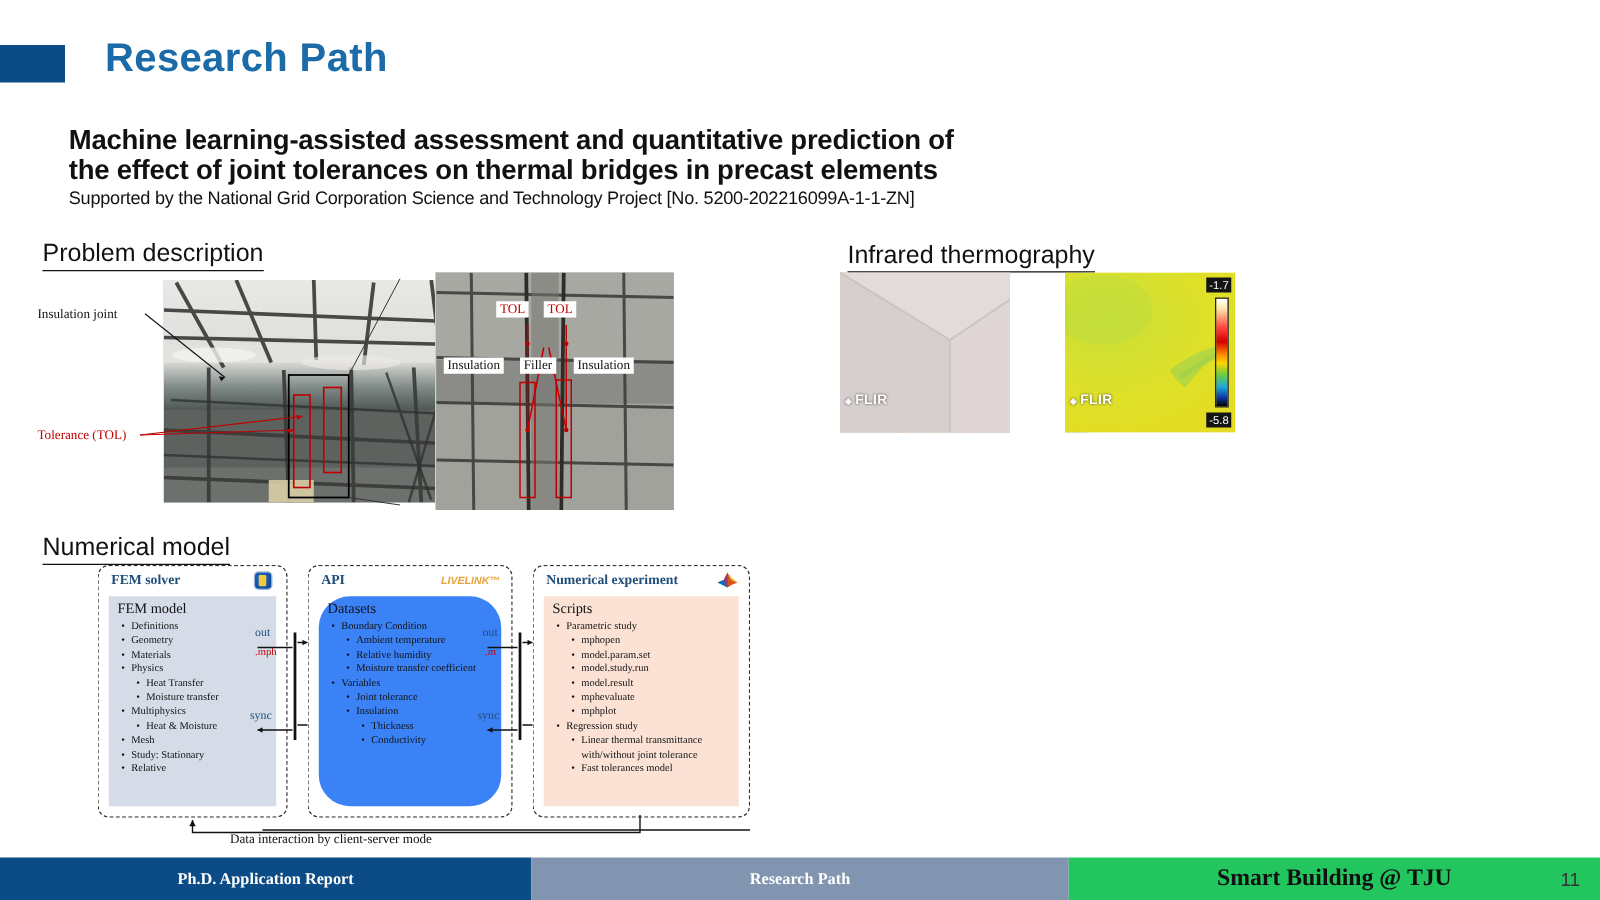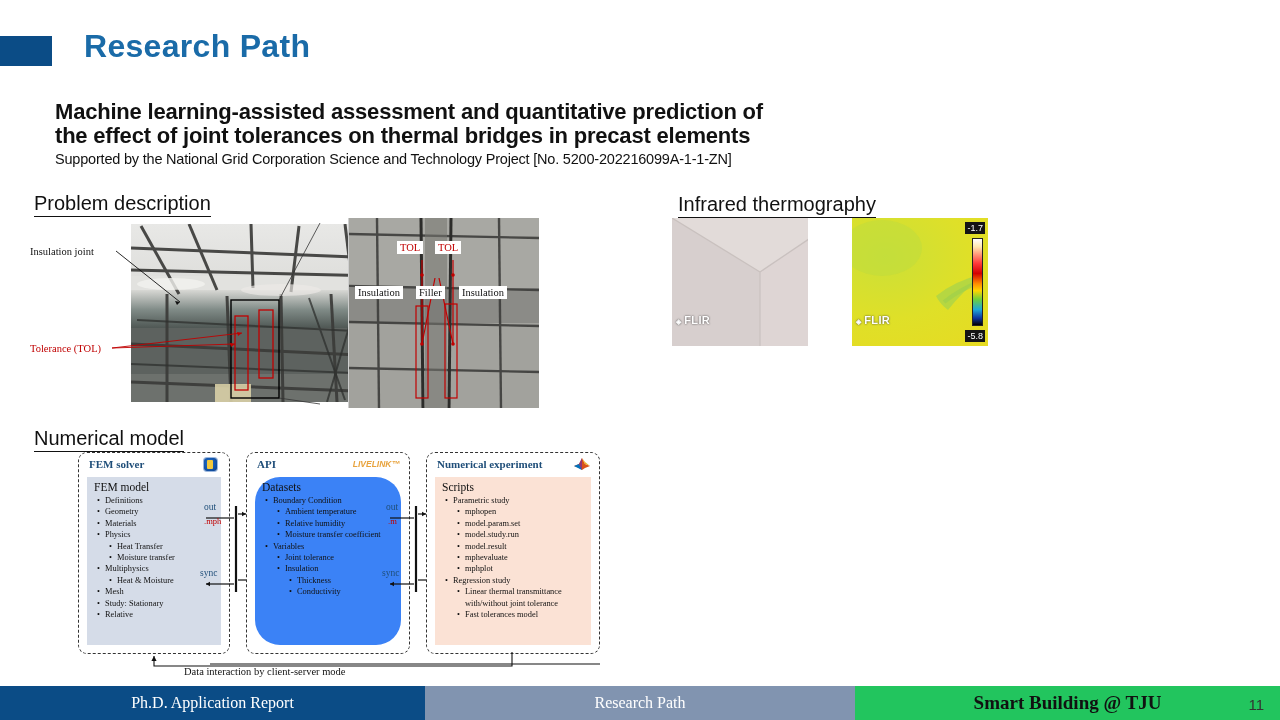--- a/index.html
+++ b/index.html
@@ -61,21 +61,21 @@
           padding:0 2px;font-family:"Liberation Sans",sans-serif;line-height:12px;}
   .sc-top{top:4px;}
   .sc-bot{bottom:4px;margin-left:38px;}
   
   .footer{position:absolute;left:0;bottom:0;width:1280px;height:34px;}
   .f-seg{position:absolute;top:0;height:34px;display:flex;align-items:center;justify-content:center;
          font-family:"Liberation Serif",serif;}
   #f1{left:0;width:425px;background:#0B4C86;}
   #f2{left:425px;width:430px;background:#8194B0;}
   #f3{left:855px;width:425px;background:#22c55e;}
-  #f1 span,#f2 span{color:#fff;font-size:16px;font-weight:normal;}
+  #f1 span,#f2 span{color:#fff;font-size:13px;font-weight:bold;}
   #f3 span.t{color:#111;font-size:19px;font-weight:bold;}
   .pagenum{position:absolute;right:16px;bottom:7px;font-size:15px;color:#333;
            font-family:"Liberation Sans",sans-serif;}
 </style>
 </head>
 <body>
 
 <div class="hdr-square"></div>
 <div class="hdr-title">Research Path</div>
 

